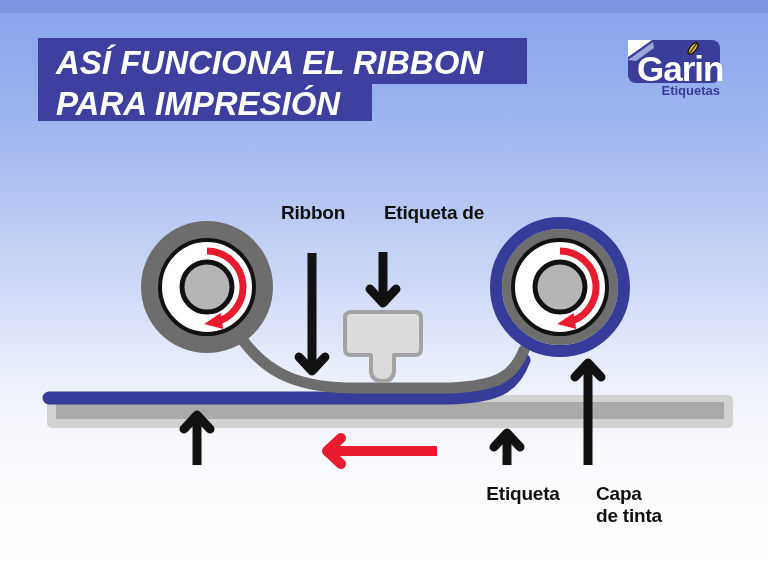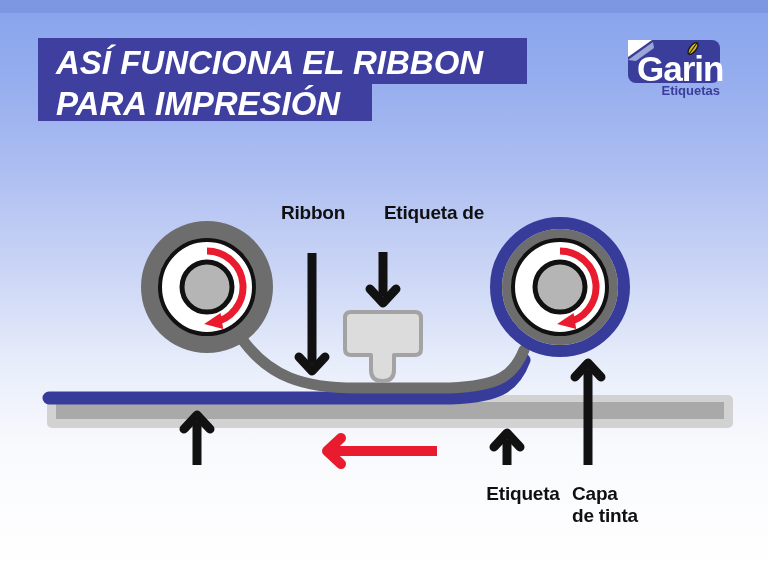--- a/index.html
+++ b/index.html
@@ -47,21 +47,21 @@
   .dlabel{
     position:absolute;transform:translateX(-50%);
     color:#101010;font-weight:bold;font-size:19px;line-height:22px;
     text-align:left;white-space:nowrap;letter-spacing:-0.2px;
   }
   #lbl-ribbon{left:313px;top:202px;}
   #lbl-printhead{left:434px;top:202px;}
   #lbl-tinta{left:200px;top:483px;}
   #lbl-direccion{left:386px;top:483px;}
   #lbl-etiqueta{left:509px;top:483px;margin-left:14px;}
-  #lbl-capa{left:605px;top:483px;}
+  #lbl-capa{left:629px;top:483px;}
   #diagram-svg{position:absolute;left:0;top:0;}
 </style>
 </head>
 <body>
 
 <div id="stage">
 
   <div id="topstrip"></div>
 
   <div id="titlebox1" class="titlebox"></div>

